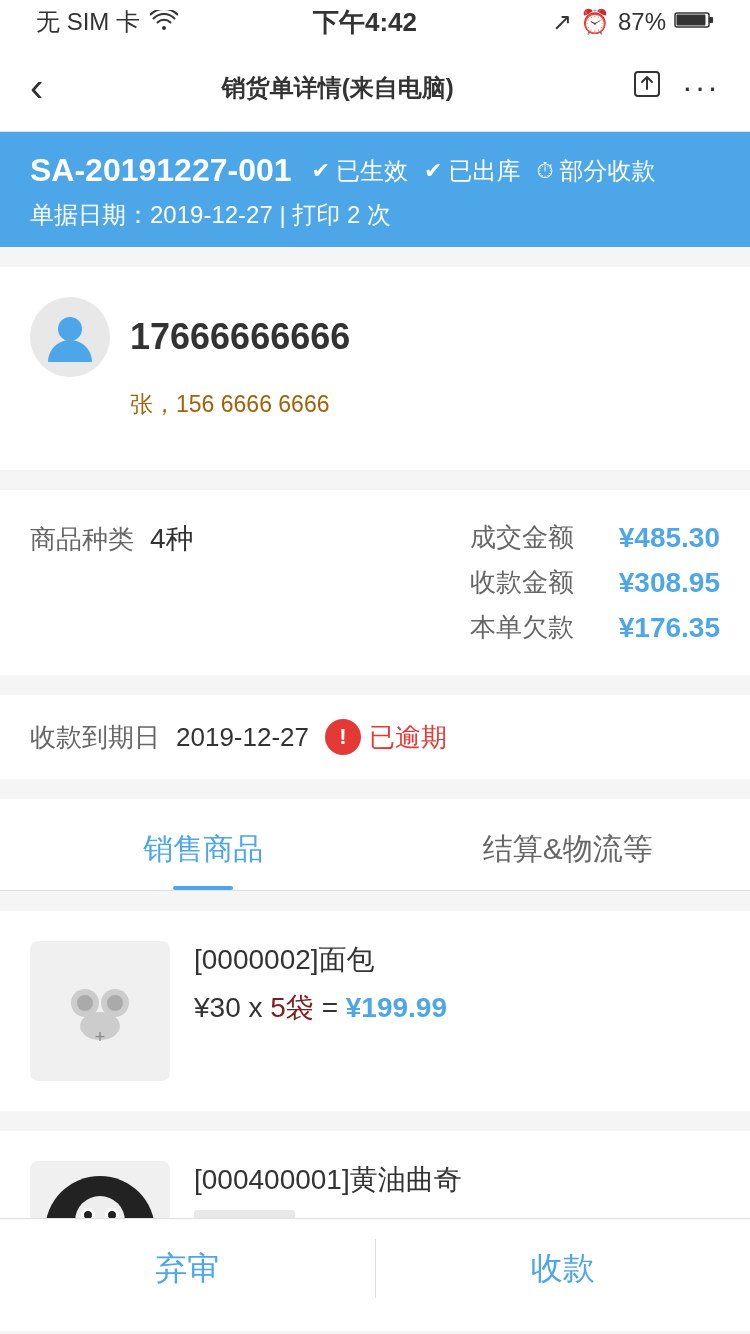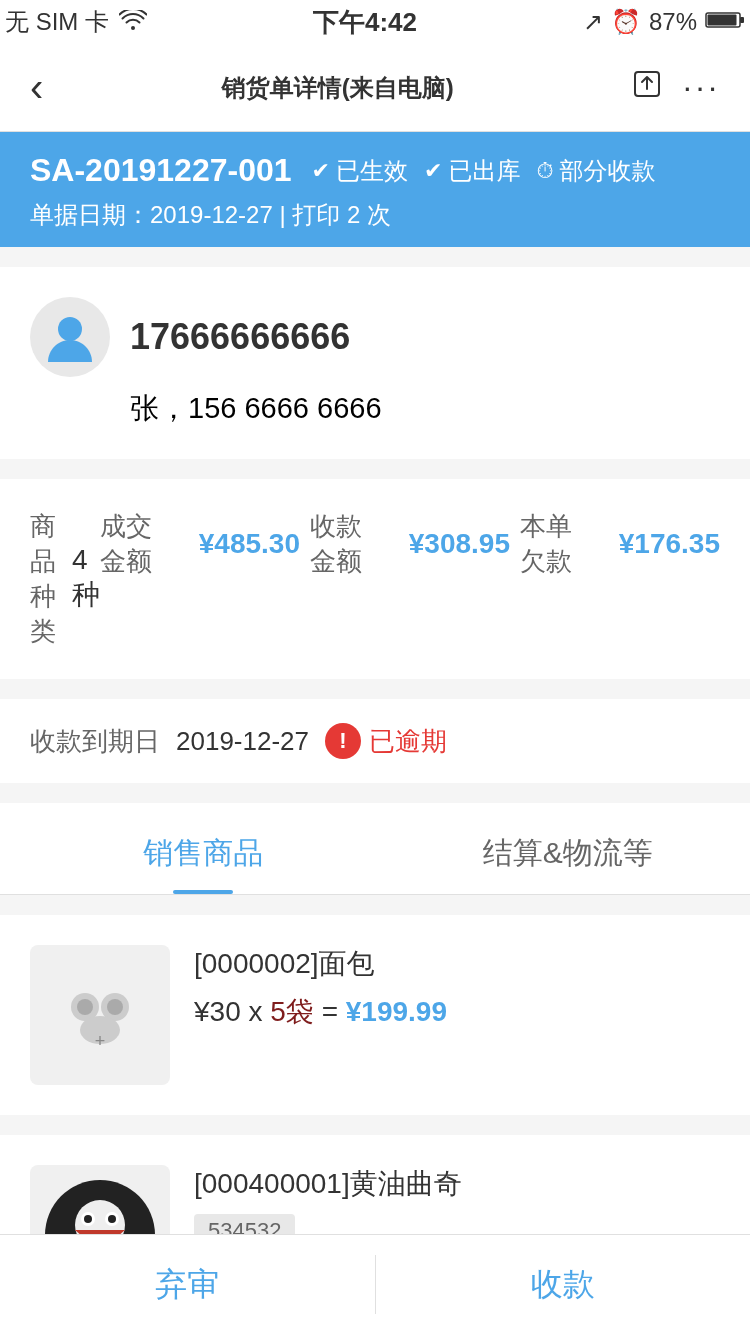--- a/index.html
+++ b/index.html
@@ -13,21 +13,21 @@
       font-size: 28px;
     }
 
     
     .status-bar {
       height: 44px;
       background: #fff;
       display: flex;
       align-items: center;
       justify-content: space-between;
-      padding: 0 5px;
+      padding: 0 36px;
       font-size: 24px;
       font-weight: 500;
     }
     .status-left { display: flex; align-items: center; gap: 10px; }
     .status-center { font-size: 26px; font-weight: 600; }
     .status-right { display: flex; align-items: center; gap: 8px; font-size: 24px; }
 
     
     .nav-bar {
       height: 88px;
@@ -109,22 +109,23 @@
       justify-content: center;
       overflow: hidden;
       flex-shrink: 0;
     }
     .customer-name {
       font-size: 36px;
       font-weight: 600;
       color: #333;
     }
     .customer-sub {
-      font-size: 29px;
-      color: #000000;
+      font-size: 23px;
+      color: #a16207;
+      margin-bottom: 20px;
       padding-left: 100px;
     }
     .customer-info-row {
       display: flex;
       align-items: center;
       gap: 60px;
     }
     .info-item {
       display: flex;
       align-items: center;
@@ -146,21 +147,21 @@
     }
     .stats-left-row {
       display: flex;
       align-items: center;
       gap: 16px;
     }
     .stats-label { font-size: 26px; color: #666; }
     .stats-value { font-size: 28px; color: #333; font-weight: 500; }
     .stats-right {
       display: flex;
-      flex-direction: row;
+      flex-direction: column;
       align-items: center;
       gap: 10px;
     }
     .stats-row {
       display: flex;
       align-items: center;
       gap: 16px;
     }
     .stats-row-label { font-size: 26px; color: #666; }
     .stats-row-value { font-size: 28px; color: #4DA6E8; font-weight: 600; min-width: 130px; text-align: right; }
@@ -272,21 +273,21 @@
     .product-price-row {
       font-size: 28px;
       color: #333;
     }
     .price-highlight { color: #7f1d1d; }
     .price-total { color: #4DA6E8; font-weight: 700; }
 
     
     .bottom-bar {
       position: fixed;
-      bottom: 0;
+      bottom: 16px;
       left: 0;
       width: 750px;
       height: 100px;
       background: #fff;
       display: flex;
       border-top: 1px solid #e0e0e0;
     }
     .bottom-btn {
       flex: 1;
       display: flex;

